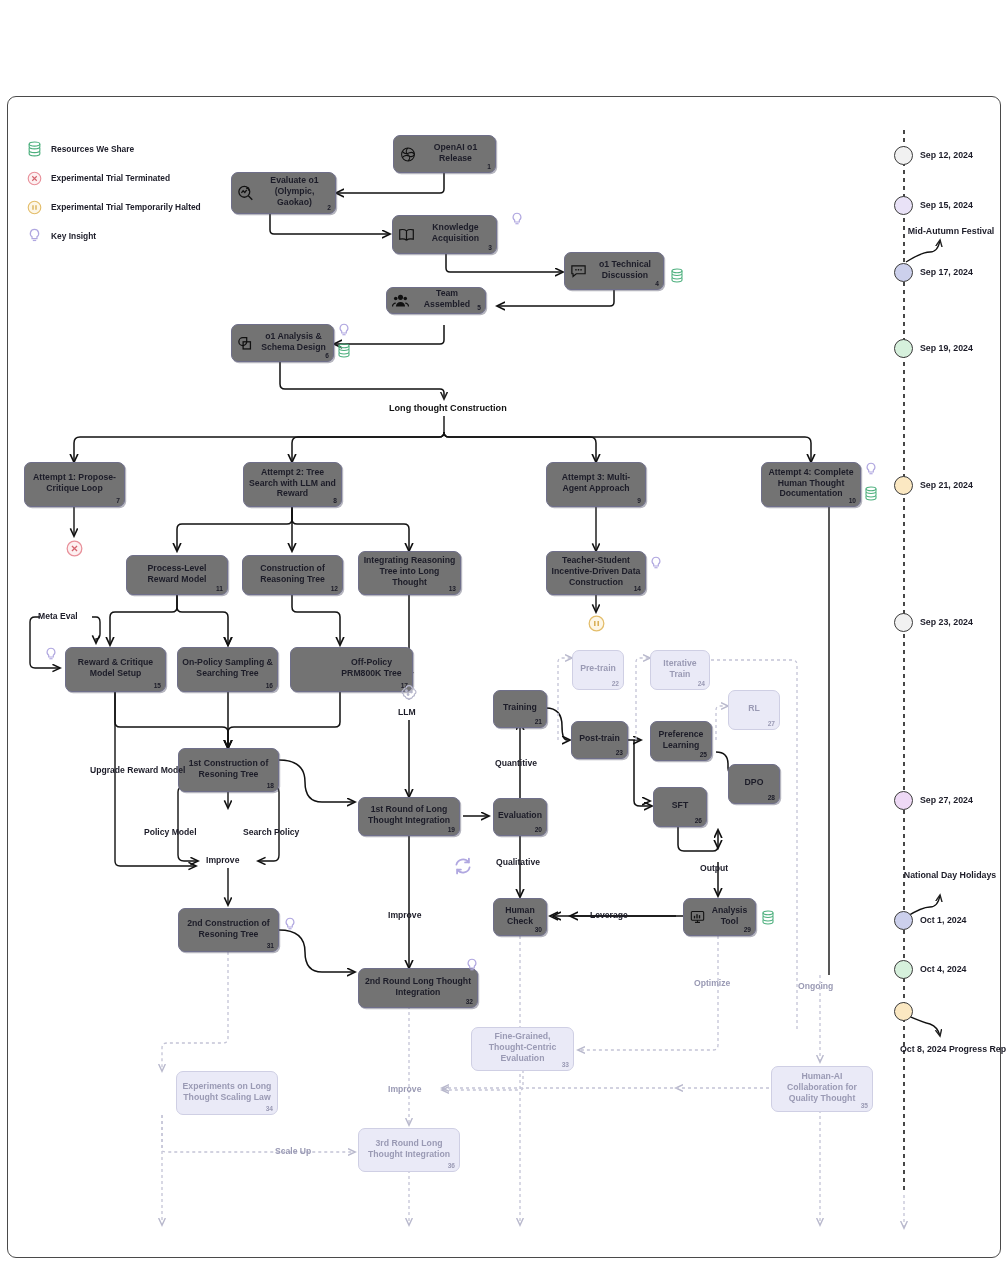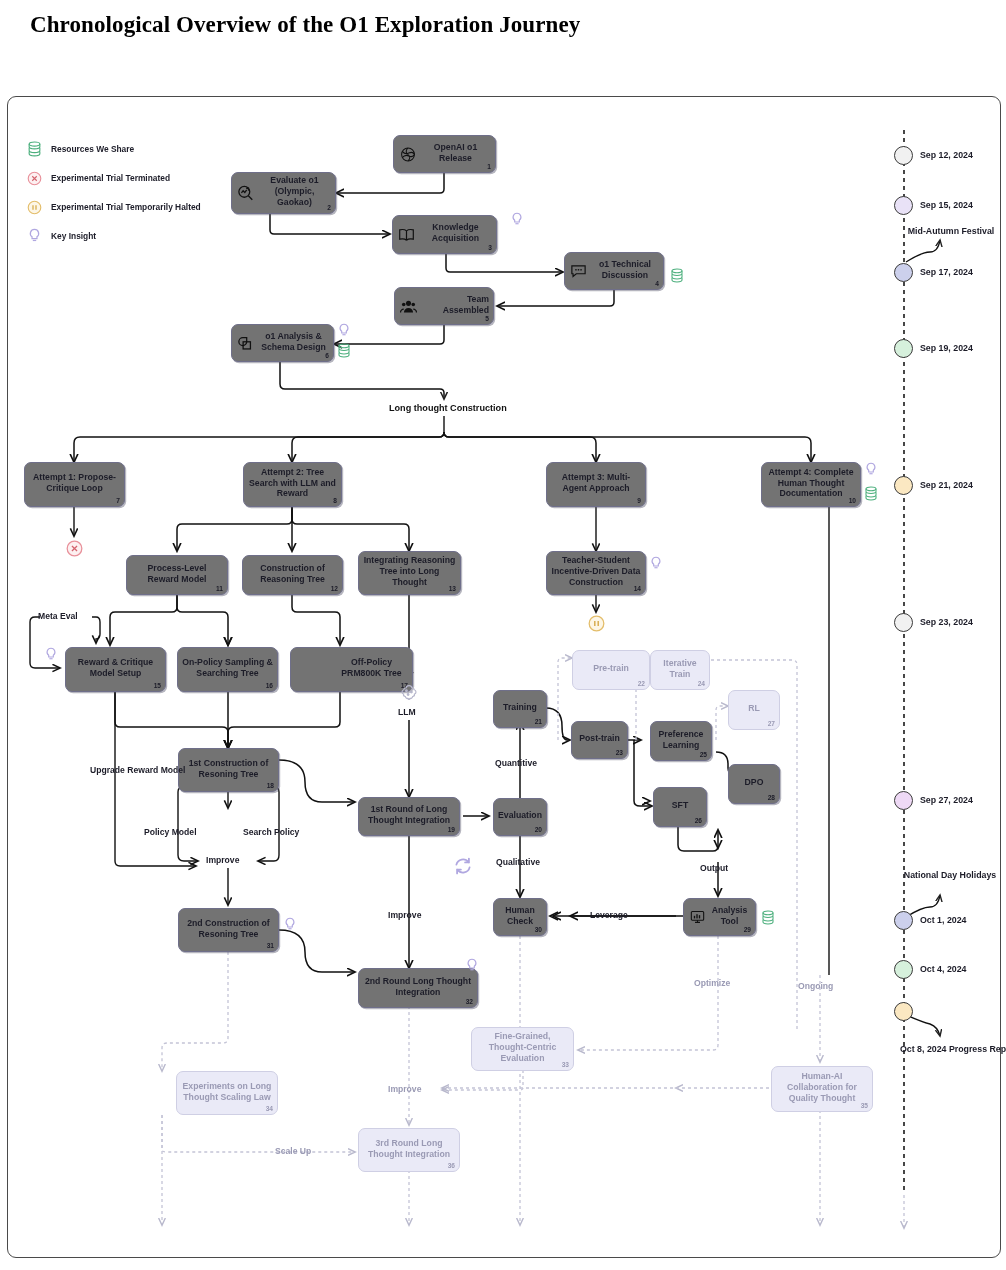--- a/index.html
+++ b/index.html
@@ -54,21 +54,20 @@
   svg.layer{position:absolute;left:0;top:0;width:1006px;height:1270px;overflow:visible;}
   svg.layer{pointer-events:none;}
 
   .badge{position:absolute;width:14px;height:16px;}
 </style>
 </head>
 <body>
 
 <div id="page">
 
-  <div id="title">Chronological Overview of the O1 Exploration Journey</div>
 
   <div id="frame"></div>
 
   <div id="legend">
     <div class="lgrow">
       <span class="lgicon">
         <svg width="15" height="16" viewBox="0 0 16 18">
           <g fill="none" stroke="#4caf7d" stroke-width="1.3">
             <ellipse cx="8" cy="3.4" rx="6" ry="2.3"></ellipse>
             <path d="M2 3.4v3.2c0 1.3 2.7 2.3 6 2.3s6-1 6-2.3V3.4"></path>
@@ -358,21 +357,21 @@
     <svg width="14" height="15" viewBox="0 0 16 18">
         <g fill="none" stroke="#4caf7d" stroke-width="1.3">
       <ellipse cx="8" cy="3.4" rx="6" ry="2.3"></ellipse>
           <path d="M2 3.4v3.2c0 1.3 2.7 2.3 6 2.3s6-1 6-2.3V3.4"></path>
       <path d="M2 7.6v3.2c0 1.3 2.7 2.3 6 2.3s6-1 6-2.3V7.6"></path>
           <path d="M2 11.8v2.6c0 1.3 2.7 2.3 6 2.3s6-1 6-2.3v-2.6"></path>
         </g>
       </svg>
   </span>
 
-  <div class="node withicon" style="left:394px;top:287px;width:100px;height:38px;text-align:right;">
+  <div class="node withicon" style="left:386px;top:287px;width:100px;height:27px;">
     <span class="nico">
       <svg width="17" height="16" viewBox="0 0 20 18">
           <g fill="#111">
         <circle cx="10" cy="5.3" r="3"></circle>
             <path d="M4.6 16c0-3 2.4-5.3 5.4-5.3s5.4 2.3 5.4 5.3z"></path>
         <circle cx="4.4" cy="6.6" r="2.1"></circle>
             <path d="M0.6 16c0-2.2 1.7-3.9 3.8-3.9" fill="none" stroke="#111" stroke-width="1.5"></path>
         <circle cx="15.6" cy="6.6" r="2.1"></circle>
             <path d="M19.4 16c0-2.2-1.7-3.9-3.8-3.9" fill="none" stroke="#111" stroke-width="1.5"></path>
           </g>
@@ -529,21 +528,21 @@
   <div class="node" style="left:493px;top:798px;width:54px;height:38px;">
     <span class="lbl">Evaluation</span>
     <span class="num">20</span>
   </div>
 
   <div class="node" style="left:493px;top:690px;width:54px;height:38px;">
     <span class="lbl">Training</span>
     <span class="num">21</span>
   </div>
 
-  <div class="node faded" style="left:572px;top:650px;width:78px;height:40px;">
+  <div class="node faded" style="left:572px;top:650px;width:52px;height:40px;">
     <span class="lbl">Pre-train</span>
     <span class="num">22</span>
   </div>
 
   <div class="node" style="left:571px;top:721px;width:57px;height:38px;">
     <span class="lbl">Post-train</span>
     <span class="num">23</span>
   </div>
 
   <div class="node faded" style="left:650px;top:650px;width:60px;height:40px;">

